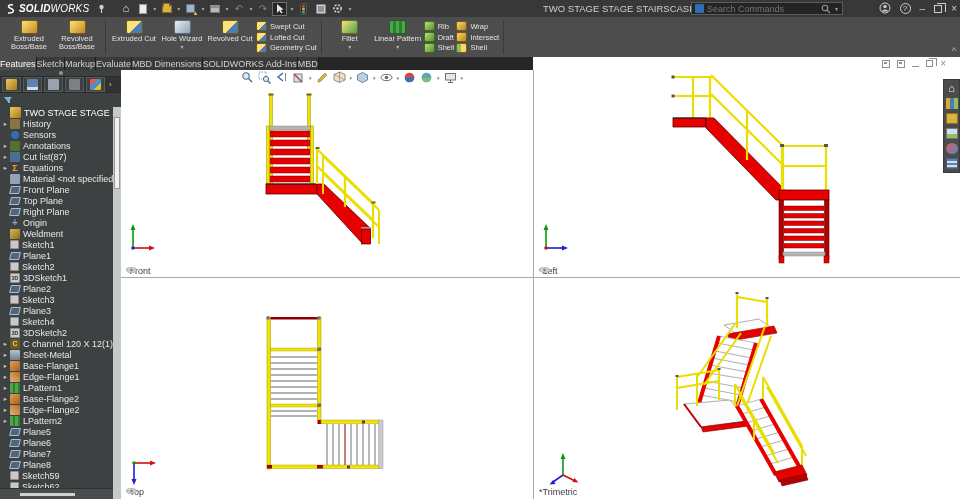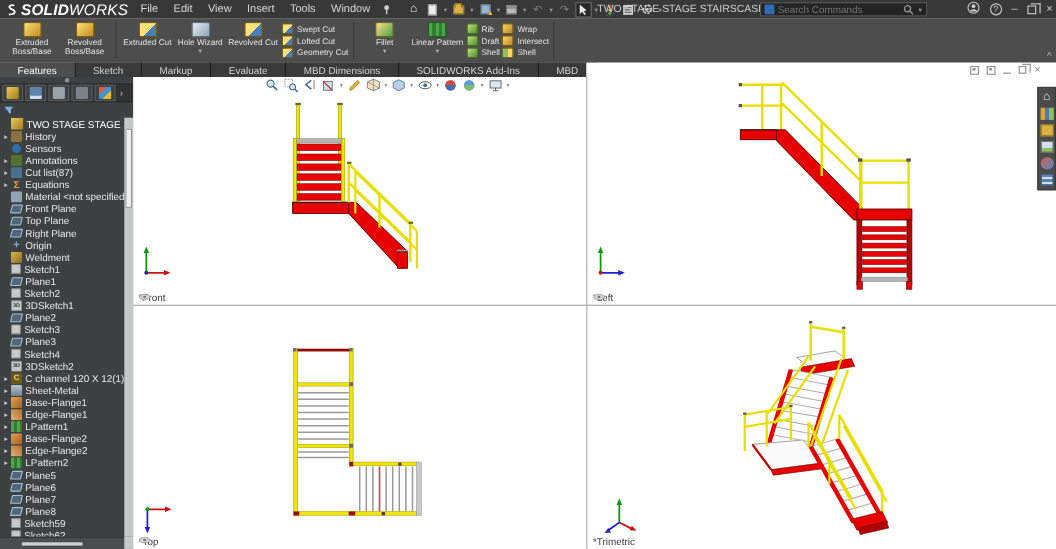--- a/index.html
+++ b/index.html
@@ -2,21 +2,21 @@
 <html><head>
 <meta charset="utf-8">
 <style>
 *{box-sizing:border-box;margin:0;padding:0}
 html,body{width:960px;height:499px;overflow:hidden}
 body{font-family:"Liberation Sans",sans-serif;background:#fff;position:relative;-webkit-font-smoothing:antialiased}
 
 
 .titlebar{position:absolute;top:0;left:0;right:0;height:17px;background:#383838;display:flex;align-items:center;color:#d8d8d8;font-size:10px;z-index:30}
 .logo{display:flex;align-items:center;margin:0 4px 0 4px;gap:2px}
-.logo-word{font-style:italic;color:#fff;font-size:14px;letter-spacing:.2px}
+.logo-word{font-style:italic;color:#fff;font-size:10px;letter-spacing:.2px}
 .logo-word b{font-weight:bold}
 .menubar{display:flex;align-items:center;height:100%}
 .menu{padding:0 7px;height:100%;display:flex;align-items:center;cursor:default}
 .pin{margin:0 4px;display:flex;align-items:center}
 .qa{display:flex;align-items:center;gap:2px;margin-left:8px}
 .qbtn{min-width:15px;height:14px;display:flex;align-items:center;justify-content:center;color:#d8d8d8}
 .qbtn.pressed{background:#262626;border:1px solid #6e6e6e}
 .qbtn.dim{opacity:.45}
 .qcaret{font-size:6px;color:#9a9a9a;margin:0 1px}
 .glyph-home{font-size:11px;line-height:1;color:#e2e2e2}
@@ -56,21 +56,21 @@
 [data-name="rib-icon"],[data-name="draft-icon"],[data-name="shell-icon"]{background:linear-gradient(135deg,#bfe07a,#4f8f2f);border:1px solid #3f6f20}
 [data-name="wrap-icon"],[data-name="intersect-icon"]{background:linear-gradient(135deg,#ffd75e,#b5862b);border:1px solid #7a5c10}
 [data-name="mirror-icon"]{background:linear-gradient(90deg,#8fbf5f 50%,#ffd75e 50%);border:1px solid #6a6a20}
 [data-name="reference-geometry-icon"]{background:linear-gradient(135deg,#cfe0f2,#5f83ab);border:1px solid #44607f}
 [data-name="curves-icon"]{background:linear-gradient(135deg,#9fc0e8,#3f5f9f);border:1px solid #2f4f8f;border-radius:50% 0 50% 0}
 [data-name="instant3d-icon"]{background:linear-gradient(135deg,#ffe07a,#bf8b1f);border:1px solid #7a5c10}
 
 
 .tabsrow{position:absolute;top:57px;left:0;right:0;height:13px;display:flex;z-index:25}
 .tabs-dark{display:flex;background:#262626;width:533px;flex:0 0 auto}
-.tab{padding:0 16px;font-size:9px;display:flex;align-items:center;background:#3a3a3a;border-right:1px solid #1d1d1d;color:#d2d2d2;white-space:nowrap}
+.tab{padding:0 0;font-size:9px;display:flex;align-items:center;background:#3a3a3a;border-right:1px solid #1d1d1d;color:#d2d2d2;white-space:nowrap}
 .tab.active{background:#4d4d4d;color:#fff}
 .tabs-filler{flex:1;background:#fff;display:flex;align-items:center;justify-content:flex-end;gap:7px;padding-right:14px}
 .docwin{display:flex;align-items:center;gap:7px;color:#8f8f8f}
 .dw-sq{width:8px;height:8px;border:1px solid #8f8f8f;position:relative}
 .dw-sq::after{content:"";position:absolute;left:1px;top:1px;width:3px;height:2px;background:#8f8f8f}
 .dw-min{width:7px;height:1px;background:#8f8f8f;margin-top:5px}
 .dw-restore{width:7px;height:7px;border:1px solid #8f8f8f;position:relative}
 .dw-restore::before{content:"";position:absolute;left:2px;top:-3px;width:7px;height:7px;border:1px solid #8f8f8f;border-left:0;border-bottom:0}
 .dw-close{font-size:10px;line-height:1;color:#8f8f8f}
 
@@ -145,28 +145,20 @@
 </head>
 <body>
 
 <div class="titlebar" data-name="titlebar">
   <div class="logo" data-name="solidworks-logo">
     <svg width="13" height="12" data-name="solidworks-logo-icon">
         <path d="M9 2 C4 1 3 4 7 5.5 C11 7 10 10.5 4 10" stroke="#fff" fill="none" stroke-width="1.6"></path>
       </svg>
     <span class="logo-word" data-name="solidworks-wordmark"><b data-name="wordmark-bold">SOLID</b><span data-name="wordmark-light">WORKS</span></span>
   </div>
-  <div class="menubar" data-name="menu-bar">
-      <span class="menu" data-name="menu-file">File</span>
-      <span class="menu" data-name="menu-edit">Edit</span>
-      <span class="menu" data-name="menu-view">View</span>
-      <span class="menu" data-name="menu-insert">Insert</span>
-      <span class="menu" data-name="menu-tools">Tools</span>
-      <span class="menu" data-name="menu-window">Window</span>
-    </div>
   <span class="pin" data-name="pin-icon">
     <svg width="9" height="10">
         <circle cx="4.5" cy="3" r="2.2" fill="#cfcfcf"></circle>
         <line x1="4.5" y1="5" x2="4.5" y2="9" stroke="#cfcfcf" stroke-width="1.2"></line>
       </svg>
   </span>
   <div class="qa" data-name="quick-access-toolbar">
     <span class="qbtn" data-name="home-icon">
         <span class="glyph-home" data-name="home-glyph">⌂</span>
       </span>

